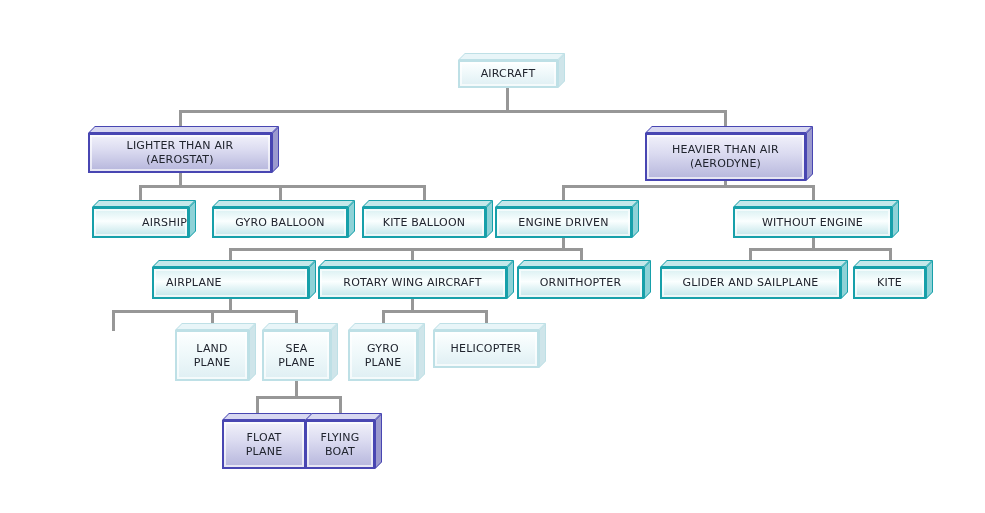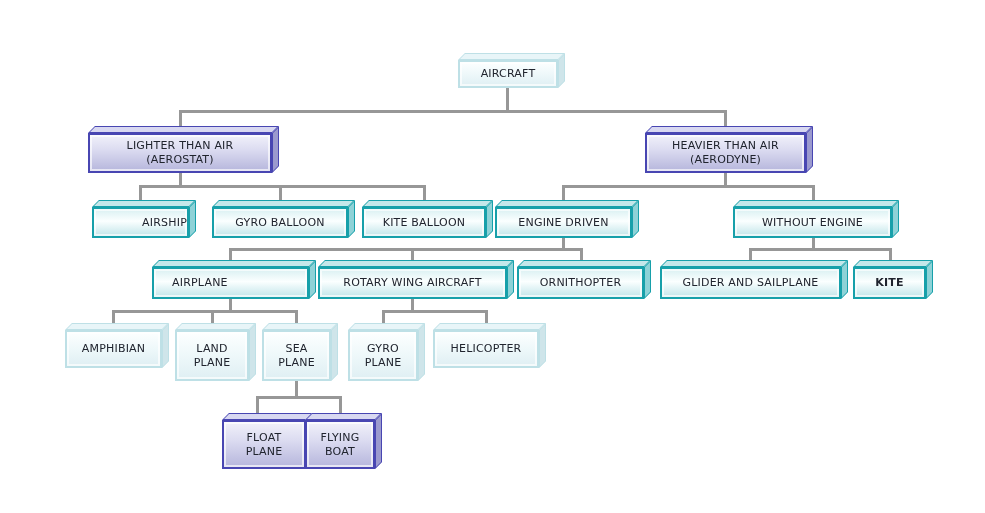--- a/index.html
+++ b/index.html
@@ -43,21 +43,21 @@
     background:linear-gradient(180deg,#d9f0f2 0%,#fbffff 45%,#c2e5e9 100%);
   }
   .v-purple{
     --bd:#4846b2;--top:#d8d8f1;--side:#9b9ace;
     background:linear-gradient(180deg,#f1f1fa 0%,#dcdcf1 40%,#b6b6dc 100%);
   }
   .v-pale{
     --bd:#bee0e6;--top:#e8f5f8;--side:#cfe5ea;
     background:linear-gradient(180deg,#fdffff 0%,#eef8fa 50%,#dfeff3 100%);
   }
-  .ta-left{justify-content:flex-start;padding-left:18px;text-align:left;}
+  .ta-left{justify-content:flex-start;padding-left:12px;text-align:left;}
 </style>
 </head>
 <body>
 
 <div id="canvas">
     <div class="line" style="left: 255.5px; top: 395.5px; width: 86px; height: 3px; background: rgb(151, 151, 151);"></div>
     <div class="line" style="left: 381.5px; top: 309.5px; width: 106px; height: 3px; background: rgb(151, 151, 151);"></div>
     <div class="line" style="left: 111.5px; top: 309.5px; width: 186px; height: 3px; background: rgb(151, 151, 151);"></div>
     <div class="line" style="left: 748.5px; top: 247.5px; width: 143px; height: 3px; background: rgb(151, 151, 151);"></div>
     <div class="line" style="left: 228.5px; top: 247.5px; width: 354px; height: 3px; background: rgb(151, 151, 151);"></div>
@@ -93,21 +93,21 @@
     <div class="line" style="left: 505.5px; top: 88px; width: 3px; height: 23px; background: rgb(151, 151, 151);"></div>
 
   <div class="node v-pale" style="left:458px;top:60px;width:100px;height:28px;">
     <span class="lbl">AIRCRAFT</span>
   </div>
 
   <div class="node v-purple" style="left:88px;top:133px;width:184px;height:40px;">
     <span class="lbl">LIGHTER THAN AIR
 (AEROSTAT)</span>
   </div>
-  <div class="node v-purple" style="left:645px;top:133px;width:161px;height:40px;">
+  <div class="node v-purple" style="left:645px;top:133px;width:161px;height:48px;">
     <span class="lbl">HEAVIER THAN AIR
 (AERODYNE)</span>
   </div>
 
   <div class="node v-teal" style="left:92px;top:207px;width:97px;height:31px;padding-left:48px;">
     <span class="lbl">AIRSHIP</span>
   </div>
   <div class="node v-teal" style="left:212px;top:207px;width:136px;height:31px;">
     <span class="lbl">GYRO BALLOON</span>
   </div>
@@ -126,27 +126,24 @@
   </div>
   <div class="node v-teal" style="left:318px;top:267px;width:189px;height:32px;">
     <span class="lbl">ROTARY WING AIRCRAFT</span>
   </div>
   <div class="node v-teal" style="left:517px;top:267px;width:127px;height:32px;">
     <span class="lbl">ORNITHOPTER</span>
   </div>
   <div class="node v-teal" style="left:660px;top:267px;width:181px;height:32px;">
     <span class="lbl">GLIDER AND SAILPLANE</span>
   </div>
-  <div class="node v-teal" style="left:853px;top:267px;width:73px;height:32px;font-weight:bold;">
+  <div class="node v-teal" style="left:853px;top:267px;width:73px;height:32px;">
     <span class="lbl">KITE</span>
   </div>
 
-  <div class="node v-pale" style="left:65px;top:330px;width:97px;height:38px;">
-    <span class="lbl">AMPHIBIAN</span>
-  </div>
   <div class="node v-pale" style="left:175px;top:330px;width:74px;height:51px;">
     <span class="lbl">LAND
 PLANE</span>
   </div>
   <div class="node v-pale" style="left:262px;top:330px;width:69px;height:51px;">
     <span class="lbl">SEA
 PLANE</span>
   </div>
   <div class="node v-pale" style="left:348px;top:330px;width:70px;height:51px;">
     <span class="lbl">GYRO

